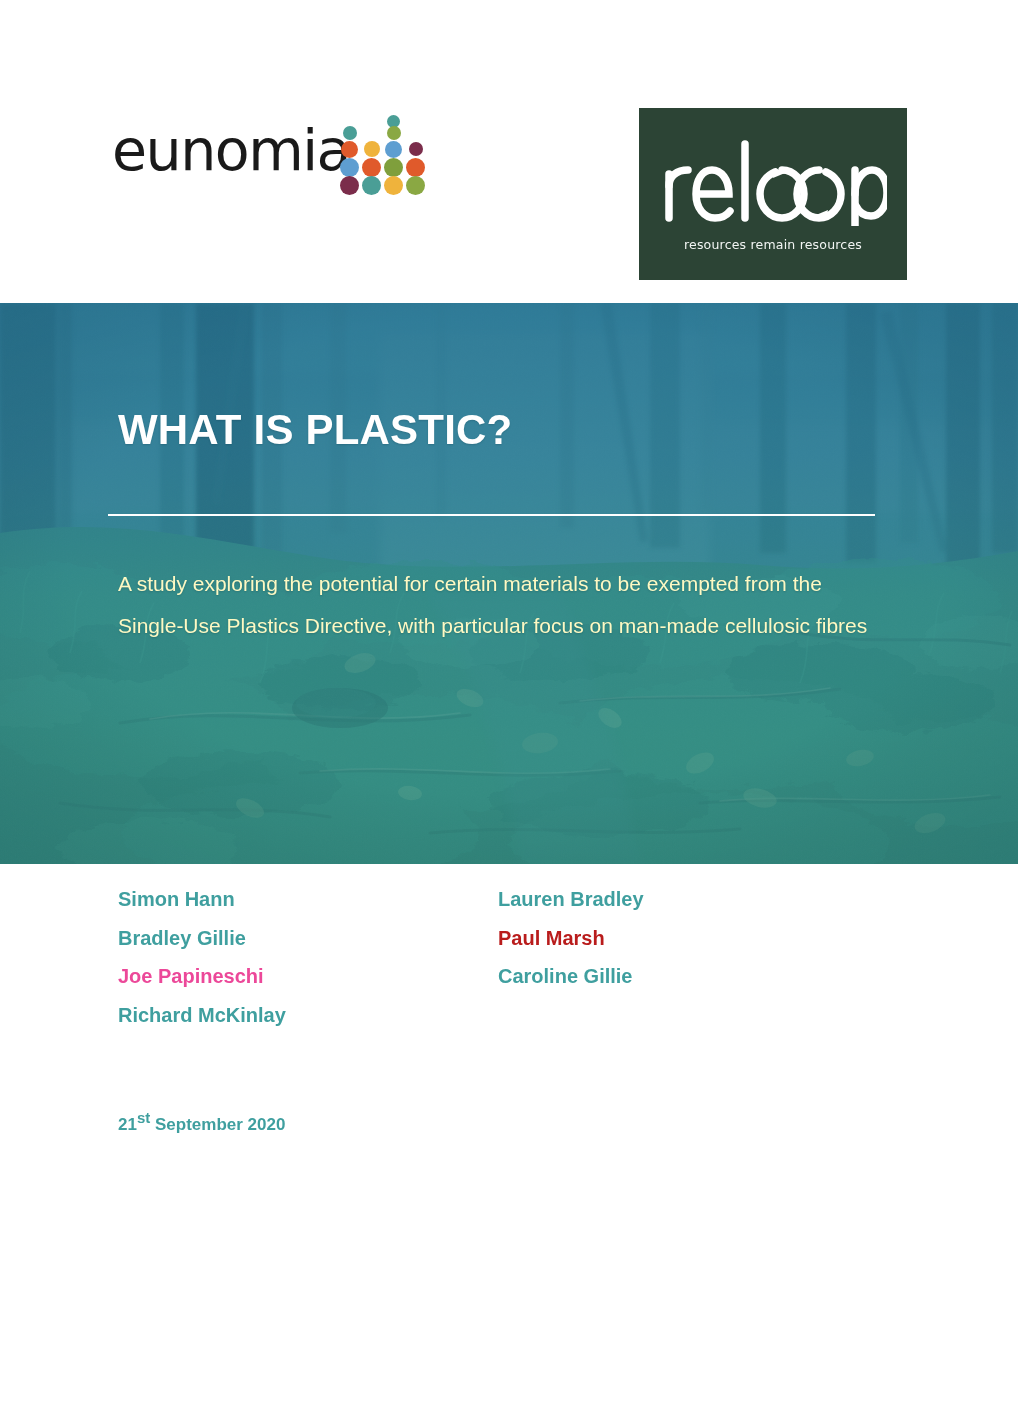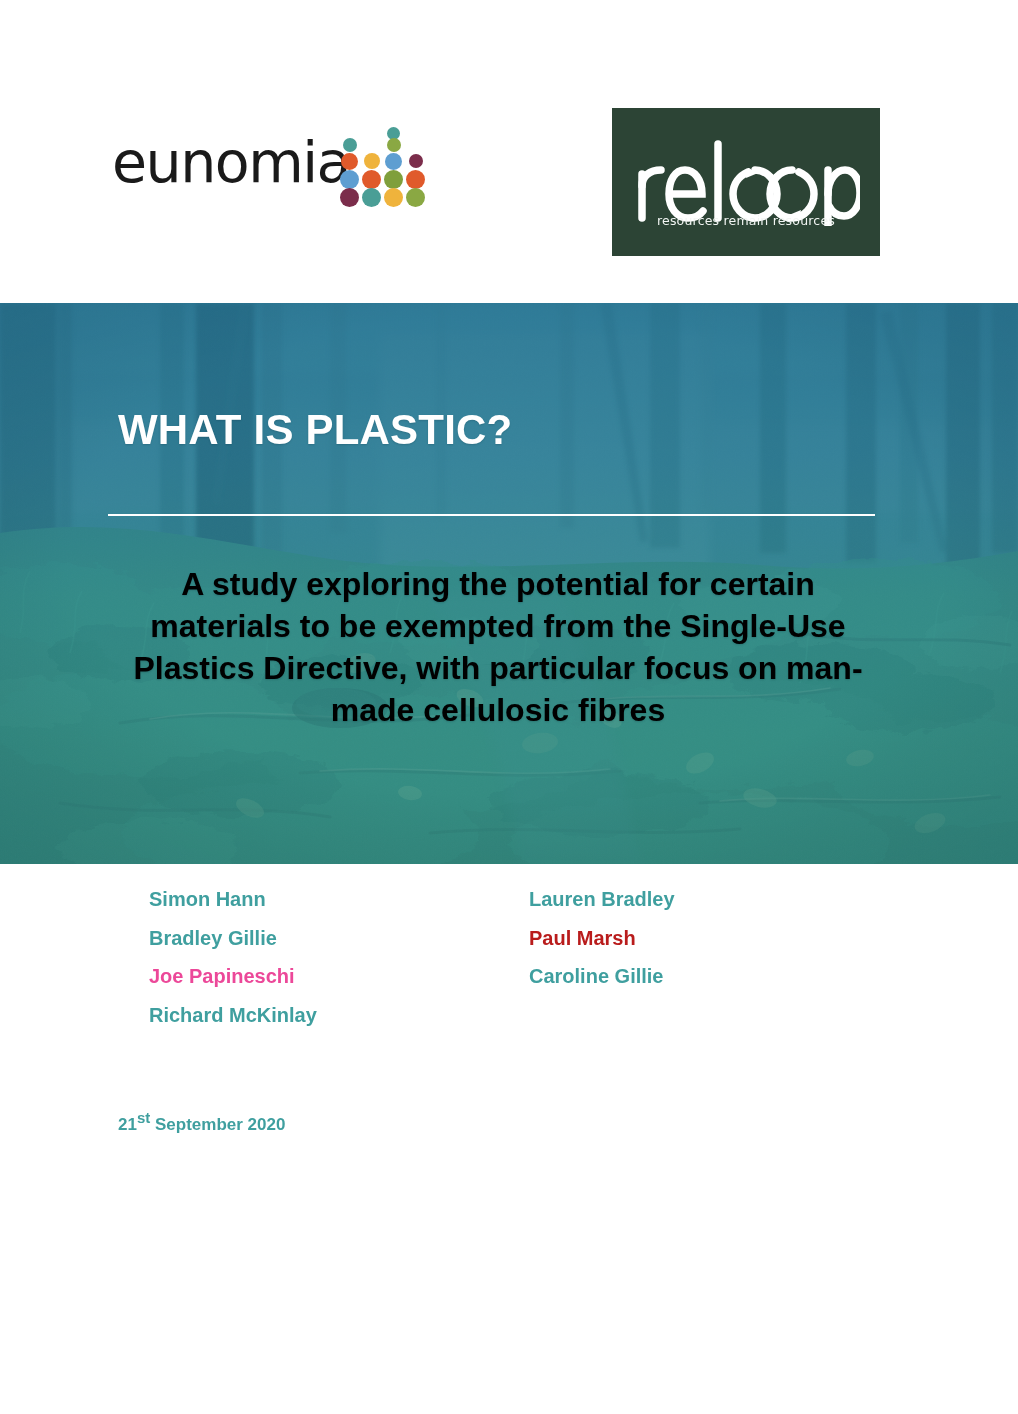--- a/index.html
+++ b/index.html
@@ -15,21 +15,21 @@
   .logo-band {
     position: absolute;
     left: 0; top: 0;
     width: 1018px; height: 303px;
     background: #ffffff;
   }
 
   
   .eunomia-logo {
     position: absolute;
-    left: 112px; top: 126px;
+    left: 112px; top: 114px;
     width: 312px; height: 70px;
   }
   .eunomia-word {
     position: absolute;
     left: 0; top: 6px;
     font-family: "DejaVu Sans", sans-serif;
     font-size: 57px;
     font-weight: 400;
     letter-spacing: -1.5px;
     color: #1a1a1a;
@@ -42,22 +42,22 @@
     width: 84px; height: 68px;
   }
   .eunomia-dots .dot {
     position: absolute;
     border-radius: 50%;
   }
 
   
   .reloop-block {
     position: absolute;
-    left: 612px; top: 108px;
-    width: 268px; height: 148px;
+    left: 639px; top: 108px;
+    width: 268px; height: 172px;
     background: #2c4435;
   }
   .reloop-mark {
     position: absolute;
     left: 20px; top: 28px;
     width: 228px; height: 90px;
   }
   .reloop-tagline {
     position: absolute;
     left: 0; right: 0;
@@ -70,21 +70,20 @@
     white-space: nowrap;
   }
 
   
   .hero {
     position: absolute;
     left: 0; top: 303px;
     width: 1018px; height: 561px;
     overflow: hidden;
     background: #2f6f84;
-    text-align: center;
   }
   .hero-photo {
     position: absolute;
     left: 0; top: 0;
     width: 1018px; height: 561px;
   }
   .hero-overlay {
     position: absolute;
     left: 0; top: 0;
     width: 1018px; height: 561px;
@@ -118,44 +117,43 @@
   .title-rule {
     position: absolute;
     left: 108px; top: 211px;
     width: 767px; height: 2px;
     background: #ffffff;
   }
   .doc-subtitle {
     position: absolute;
     left: 118px; top: 260px;
     width: 760px;
-    font-size: 32px;
-    font-weight: 700;
-    color: #000000;
+    font-size: 21px;
+    font-weight: 400;
+    color: #fef9c3;
     line-height: 42px;
     text-shadow: 0 1px 2px rgba(10,40,50,0.22);
   }
 
   
   .authors {
     position: absolute;
     left: 118px; top: 880px;
     width: 700px;
     display: flex;
     gap: 0px;
   }
   .author-col { width: 380px; }
   .author-col:last-child { width: 320px; }
   .author-name {
     font-size: 20px;
     font-weight: bold;
     color: #3f9f9f;
     line-height: 38.5px;
     white-space: nowrap;
-    margin-left: 31px;
   }
 
   
   .doc-date {
     position: absolute;
     left: 118px; top: 1115px;
     font-size: 17px;
     font-weight: bold;
     color: #3f9f9f;
     white-space: nowrap;

